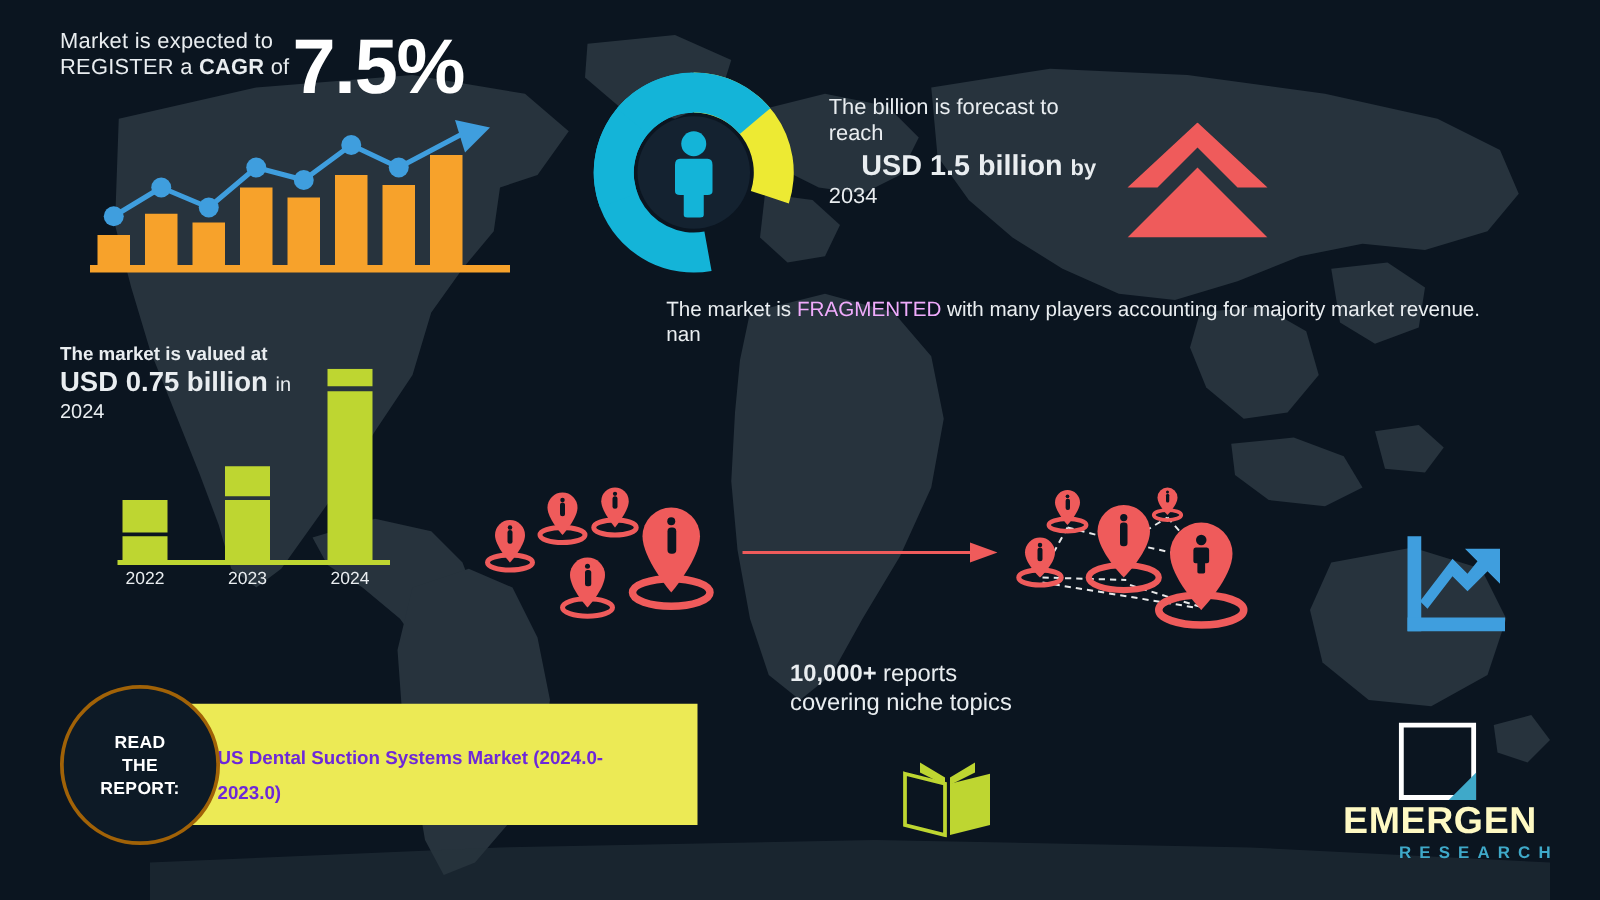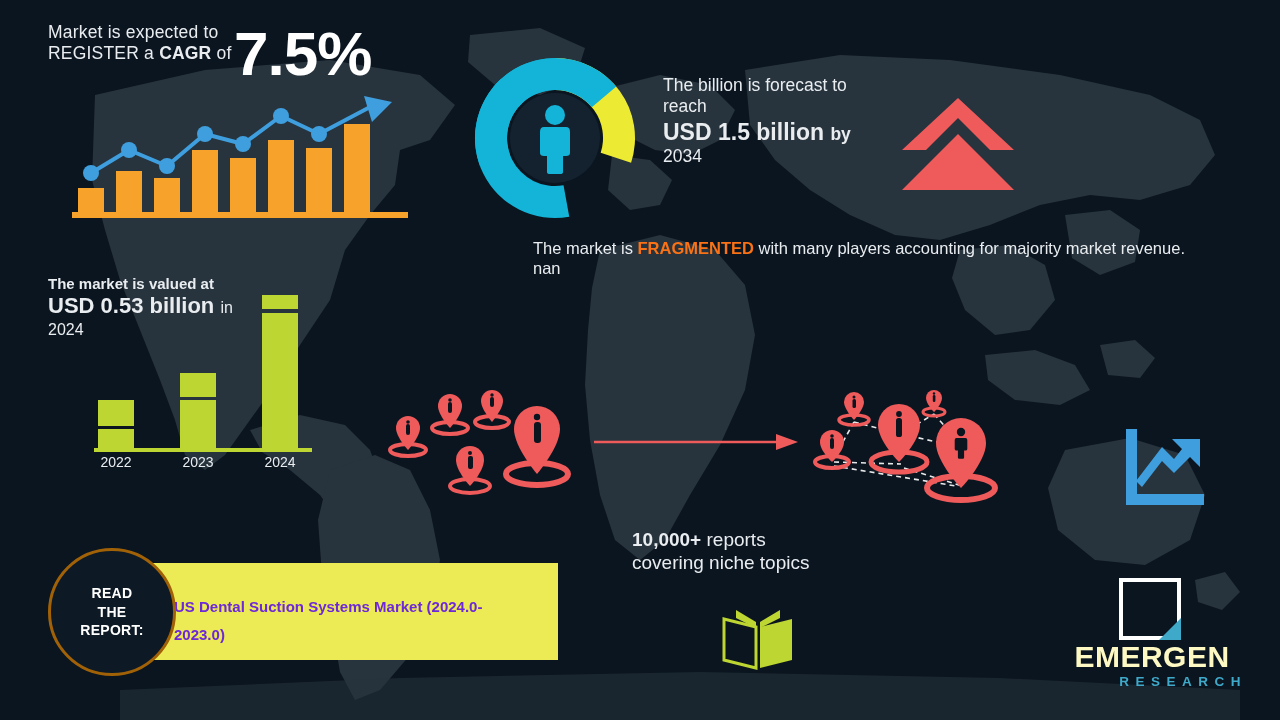--- a/index.html
+++ b/index.html
@@ -32,27 +32,27 @@
   #cagr-block .line { font-size:17.5px; color:#e9edf0; letter-spacing:.2px; }
   #cagr-value {
     position:absolute; left:234px; top:18px;
     font-size:62px; font-weight:700; color:#ffffff; letter-spacing:-1px;
     z-index:6;
   }
 
   
   #forecast-block { left:663px; top:75px; width:240px; }
   #forecast-block .small { font-size:17.5px; }
-  #forecast-block .big { font-size:23px; font-weight:700; }
+  #forecast-block .big { font-size:23px; font-weight:700;text-align:center; }
   #forecast-block .big span.sub { font-size:17.5px; font-weight:700; }
   #forecast-block .yr { font-size:17.5px; }
 
   
   #fragmented-block { left:533px; top:238px; width:680px; font-size:16.5px; }
-  #fragmented-block .hl { color:#f97316; font-weight:700; }
+  #fragmented-block .hl { color:#f0abfc; font-weight:400; }
 
   
   #valued-block { left:48px; top:275px; width:300px; }
   #valued-block .small { font-size:15px;font-weight:bold; }
   #valued-block .big { font-size:22px; font-weight:700; }
   #valued-block .big .sub { font-size:16px; font-weight:400; }
   #valued-block .yr { font-size:16px; }
 
   
   #reports-block { left:632px; top:528px; width:300px; font-size:19px; }
@@ -333,21 +333,21 @@
     <div class="big"><span>USD 1.5 billion</span> <span class="sub">by</span></div>
     <div class="yr">2034</div>
   </div>
 
   <div class="txt" id="fragmented-block">
     <span>The market is </span><span class="hl">FRAGMENTED</span><span> with many players accounting for majority market revenue. nan</span>
   </div>
 
   <div class="txt" id="valued-block">
     <div class="small">The market is valued at</div>
-    <div class="big"><span>USD 0.53 billion</span> <span class="sub">in</span></div>
+    <div class="big"><span>USD 0.75 billion</span> <span class="sub">in</span></div>
     <div class="yr">2024</div>
   </div>
 
   <div class="txt" id="reports-block">
     <div><span class="b">10,000+</span><span> reports</span></div>
     <div>covering niche topics</div>
   </div>
 
   <div id="report-banner">
     <div id="report-text">US Dental Suction Systems Market (2024.0-2023.0)</div>

